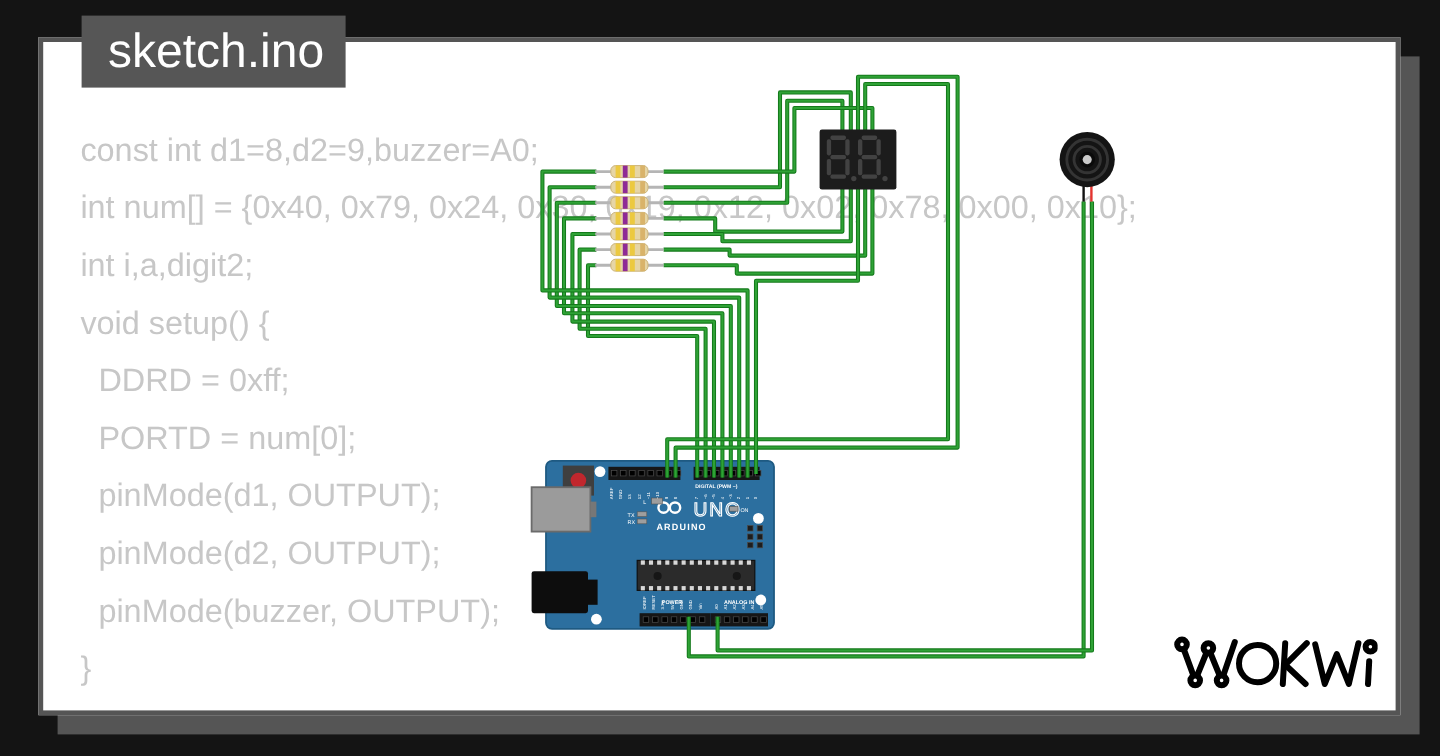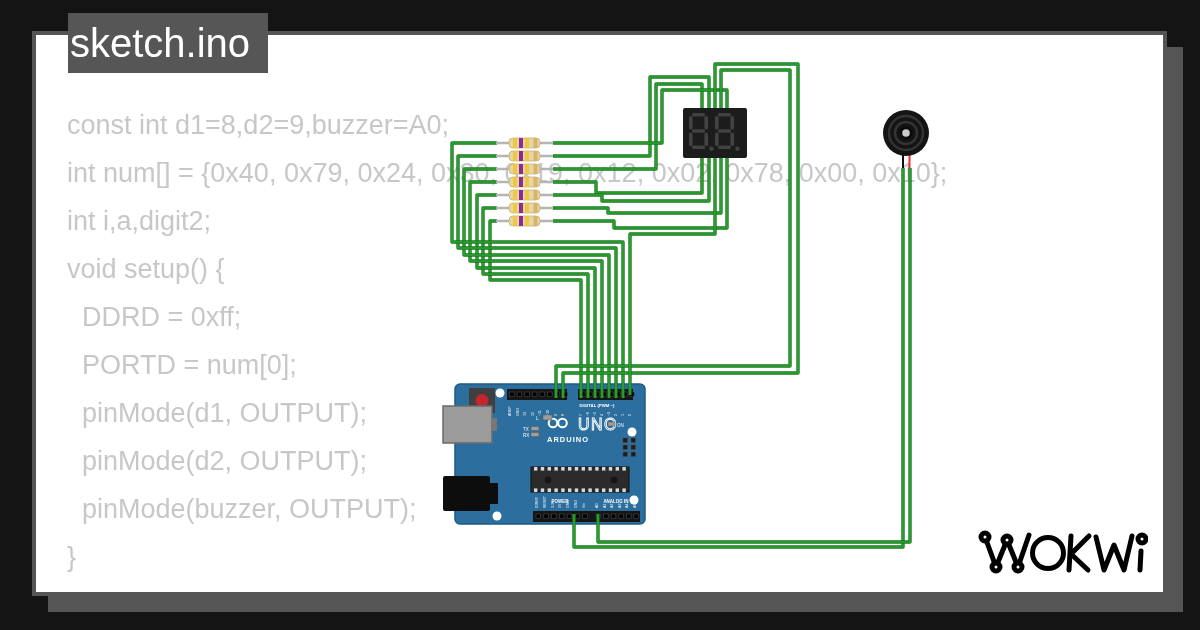--- a/index.html
+++ b/index.html
@@ -1,21 +1,21 @@
 <!DOCTYPE html>
 <html><head>
 <meta charset="utf-8">
 <style>
   html,body{margin:0;padding:0;background:#141414;}
   #stage{position:relative;width:1200px;height:630px;background:#141414;overflow:hidden;
          font-family:"Liberation Sans",sans-serif;}
   #canvas{position:absolute;left:32px;top:31px;width:1127px;height:557px;background:#ffffff;
           border:4px solid #555555;box-shadow:16px 16px 0 0 #555555;overflow:hidden;}
   #titlebox{position:absolute;left:68px;top:13px;height:60px;background:#565656;color:#ffffff;
-            font-size:40px;line-height:60px;padding:0 18px 0 2px;z-index:20;}
+            font-size:40px;line-height:60px;padding:0 18px 0 22px;z-index:20;}
   #codeblock{position:absolute;left:31px;top:66px;margin:0;color:#c7c7c7;white-space:pre;
              font-family:"Liberation Sans",sans-serif;font-size:27px;line-height:48px;z-index:1;}
   #circuit{position:absolute;left:0;top:0;z-index:10;pointer-events:none;}
   #wokwi-logo{position:absolute;left:976px;top:526px;z-index:15;}
 </style>
 </head>
 <body>
 
 <div id="stage">
 

